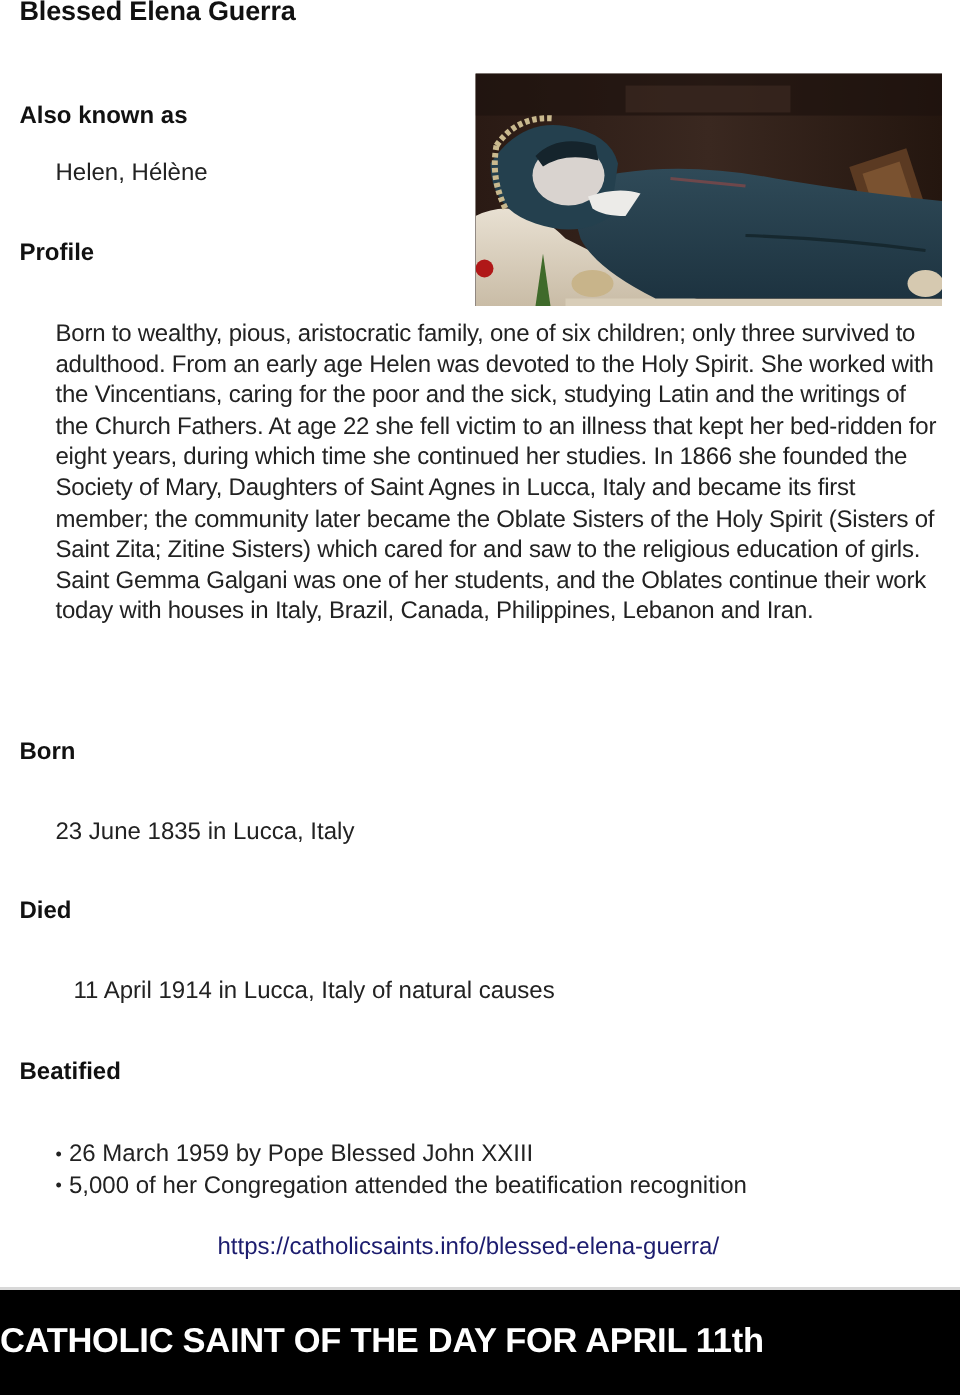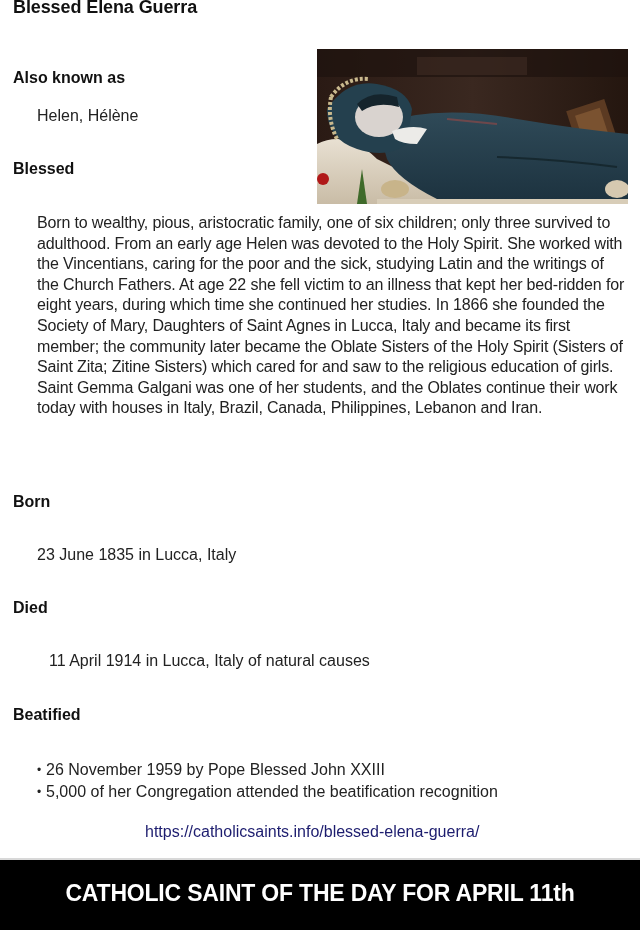--- a/index.html
+++ b/index.html
@@ -102,21 +102,21 @@
     .banner {
       position: absolute;
       left: 0;
       top: 860px;
       width: 640px;
       height: 70px;
       background: #000000;
       color: #ffffff;
       display: flex;
       align-items: center;
-      justify-content: center;
+      justify-content: flex-start;
     }
     .banner-text {
       font-size: 23px;
       font-weight: bold;
       letter-spacing: -0.2px;
       margin-top: -4px;
       font-family: "Liberation Sans", "DejaVu Sans", sans-serif;
     }
   </style>
 </head>
@@ -162,32 +162,32 @@
       <path d="M14,48 Q10,70 20,90" stroke="#c9b98e" stroke-width="4" fill="none" stroke-dasharray="3 2"></path>
       <path d="M130,70 L180,75" stroke="#8a4848" stroke-width="2" opacity="0.7"></path>
       <path d="M180,108 Q240,110 300,118" stroke="#16282f" stroke-width="2" fill="none"></path>
       <circle cx="6" cy="130" r="6" fill="#b01818"></circle>
       <path d="M40,155 L45,120 L50,155 Z" fill="#3f6a2a"></path>
       <ellipse cx="78" cy="140" rx="14" ry="9" fill="#c8b48a"></ellipse>
       <ellipse cx="300" cy="140" rx="12" ry="9" fill="#d6c9b0"></ellipse>
     </svg>
   </div>
 
-  <div class="heading" style="top:160px;">Blessed</div>
+  <div class="heading" style="top:160px;">Profile</div>
   <div class="profile-text">Born to wealthy, pious, aristocratic family, one of six children; only three survived to adulthood. From an early age Helen was devoted to the Holy Spirit. She worked with the Vincentians, caring for the poor and the sick, studying Latin and the writings of the Church Fathers. At age 22 she fell victim to an illness that kept her bed-ridden for eight years, during which time she continued her studies. In 1866 she founded the Society of Mary, Daughters of Saint Agnes in Lucca, Italy and became its first member; the community later became the Oblate Sisters of the Holy Spirit (Sisters of Saint Zita; Zitine Sisters) which cared for and saw to the religious education of girls. Saint Gemma Galgani was one of her students, and the Oblates continue their work today with houses in Italy, Brazil, Canada, Philippines, Lebanon and Iran.</div>
 
   <div class="heading" style="top:493px;">Born</div>
   <div class="value" style="top:546px;">23 June 1835 in Lucca, Italy</div>
 
   <div class="heading" style="top:599px;">Died</div>
   <div class="value" style="top:652px;margin-left:12px;">11 April 1914 in Lucca, Italy of natural causes</div>
 
   <div class="heading" style="top:706px;">Beatified</div>
   <ul class="bullets">
-    <li><span>26 November 1959 by Pope Blessed John XXIII</span></li>
+    <li><span>26 March 1959 by Pope Blessed John XXIII</span></li>
     <li><span>5,000 of her Congregation attended the beatification recognition</span></li>
   </ul>
 
   <a class="source-link" title="https://catholicsaints.info/blessed-elena-guerra/">https://catholicsaints.info/blessed-elena-guerra/</a>
 </div>
 
 <div class="divider"></div>
 
 <div class="banner">
   <span class="banner-text">CATHOLIC SAINT OF THE DAY FOR APRIL 11th</span>

